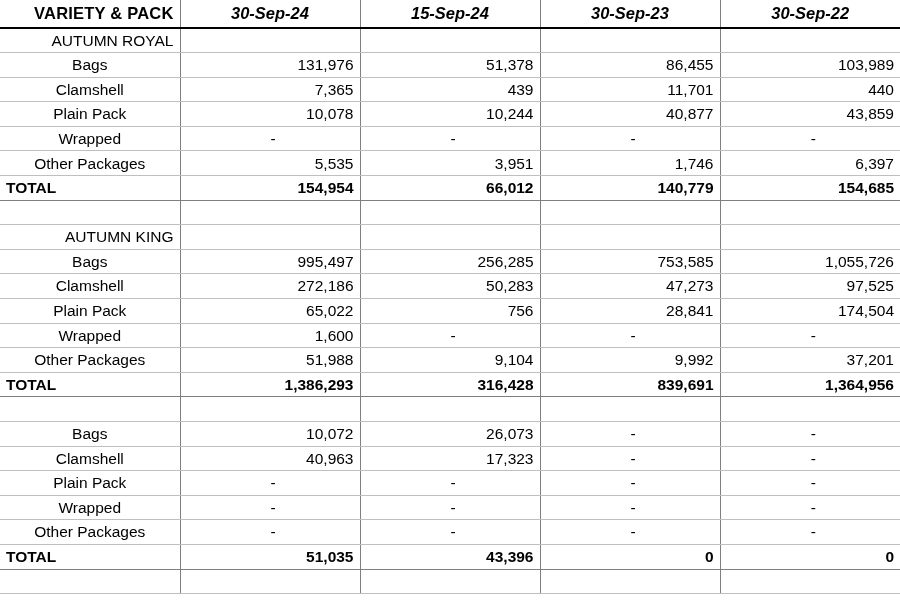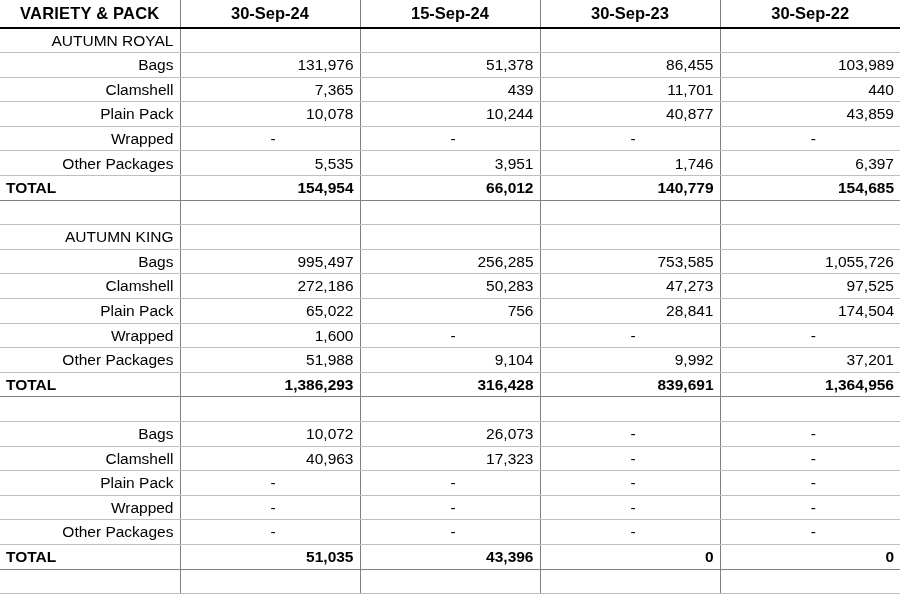--- a/index.html
+++ b/index.html
@@ -42,34 +42,35 @@
   }
 
   
   tr.header th {
     border-bottom: 2px solid #000000;
     font-weight: bold;
     font-size: 16.5px;
     height: 28px;
   }
   th.head-label {
-    text-align: center;
+    text-align: right;
     letter-spacing: 0.2px;
   }
   th.head-period {
     text-align: center;
+    font-style: italic;
   }
 
   
   td.group-name {
     text-align: right;
     font-size: 15px;
   }
   td.item-name {
-    text-align: right;
+    text-align: center;
     padding-left: 14px;
   }
   td.total-name {
     text-align: left;
     font-weight: bold;
     font-size: 16px;
   }
   td.num {
     text-align: right;
     padding-right: 8px;

